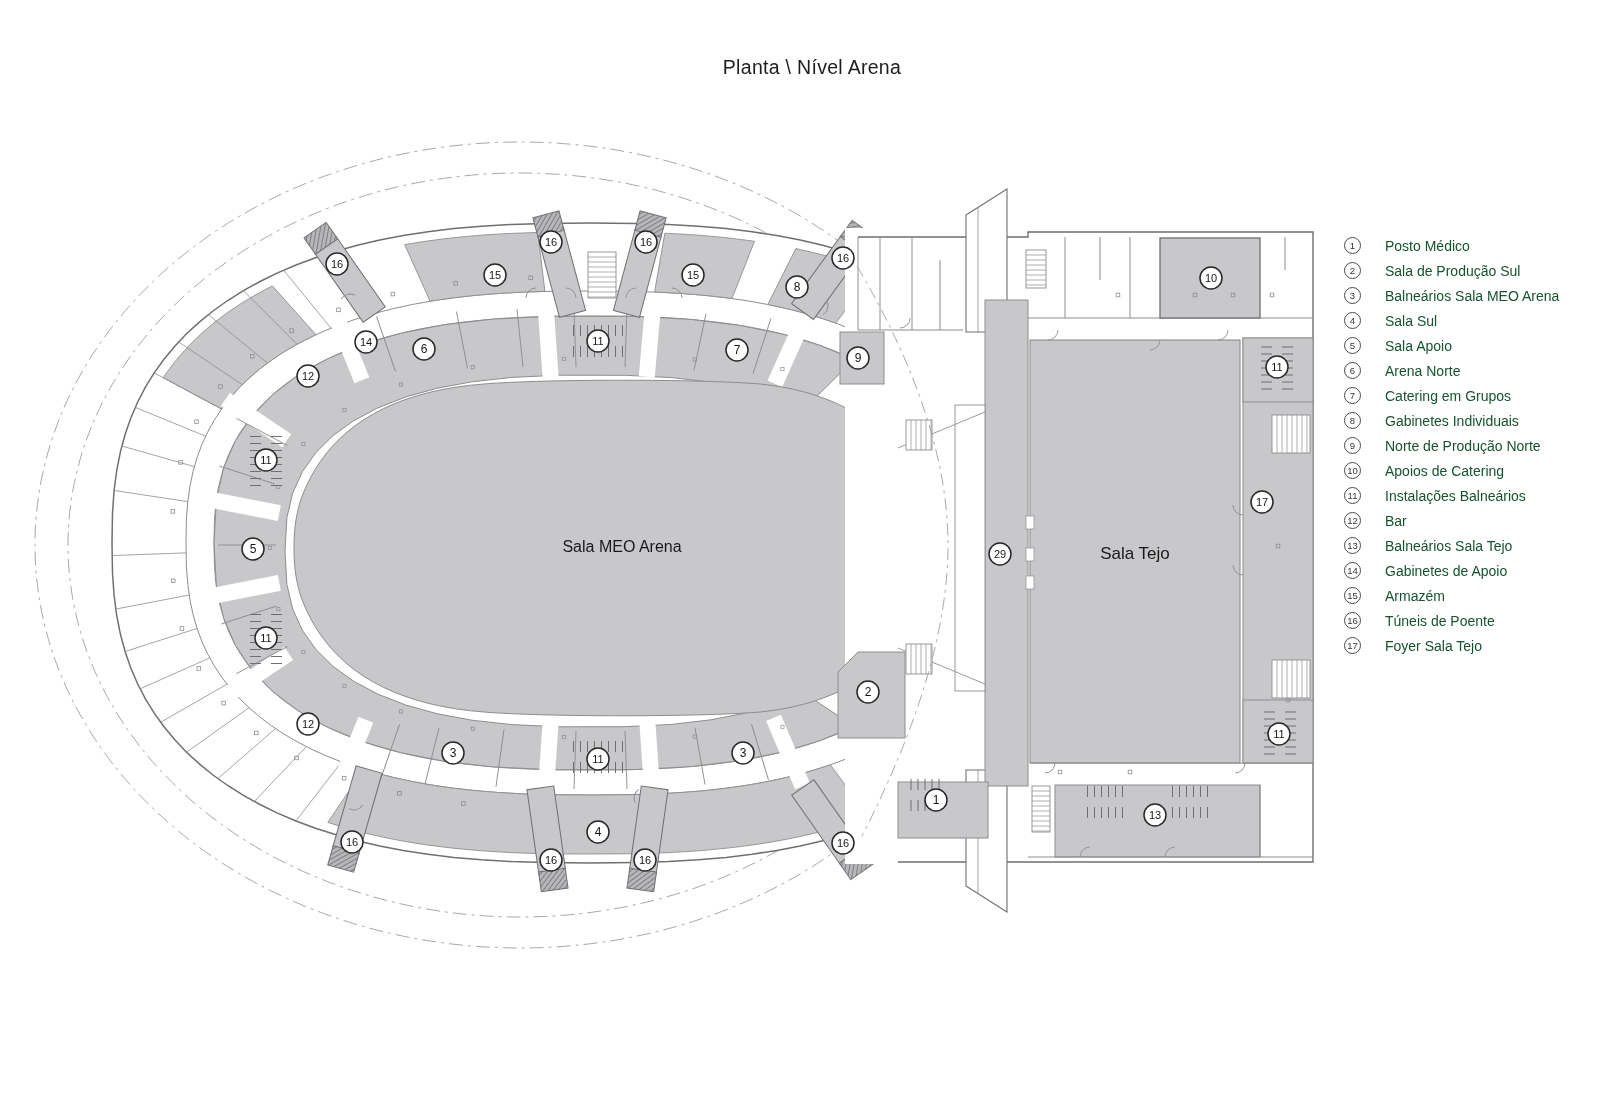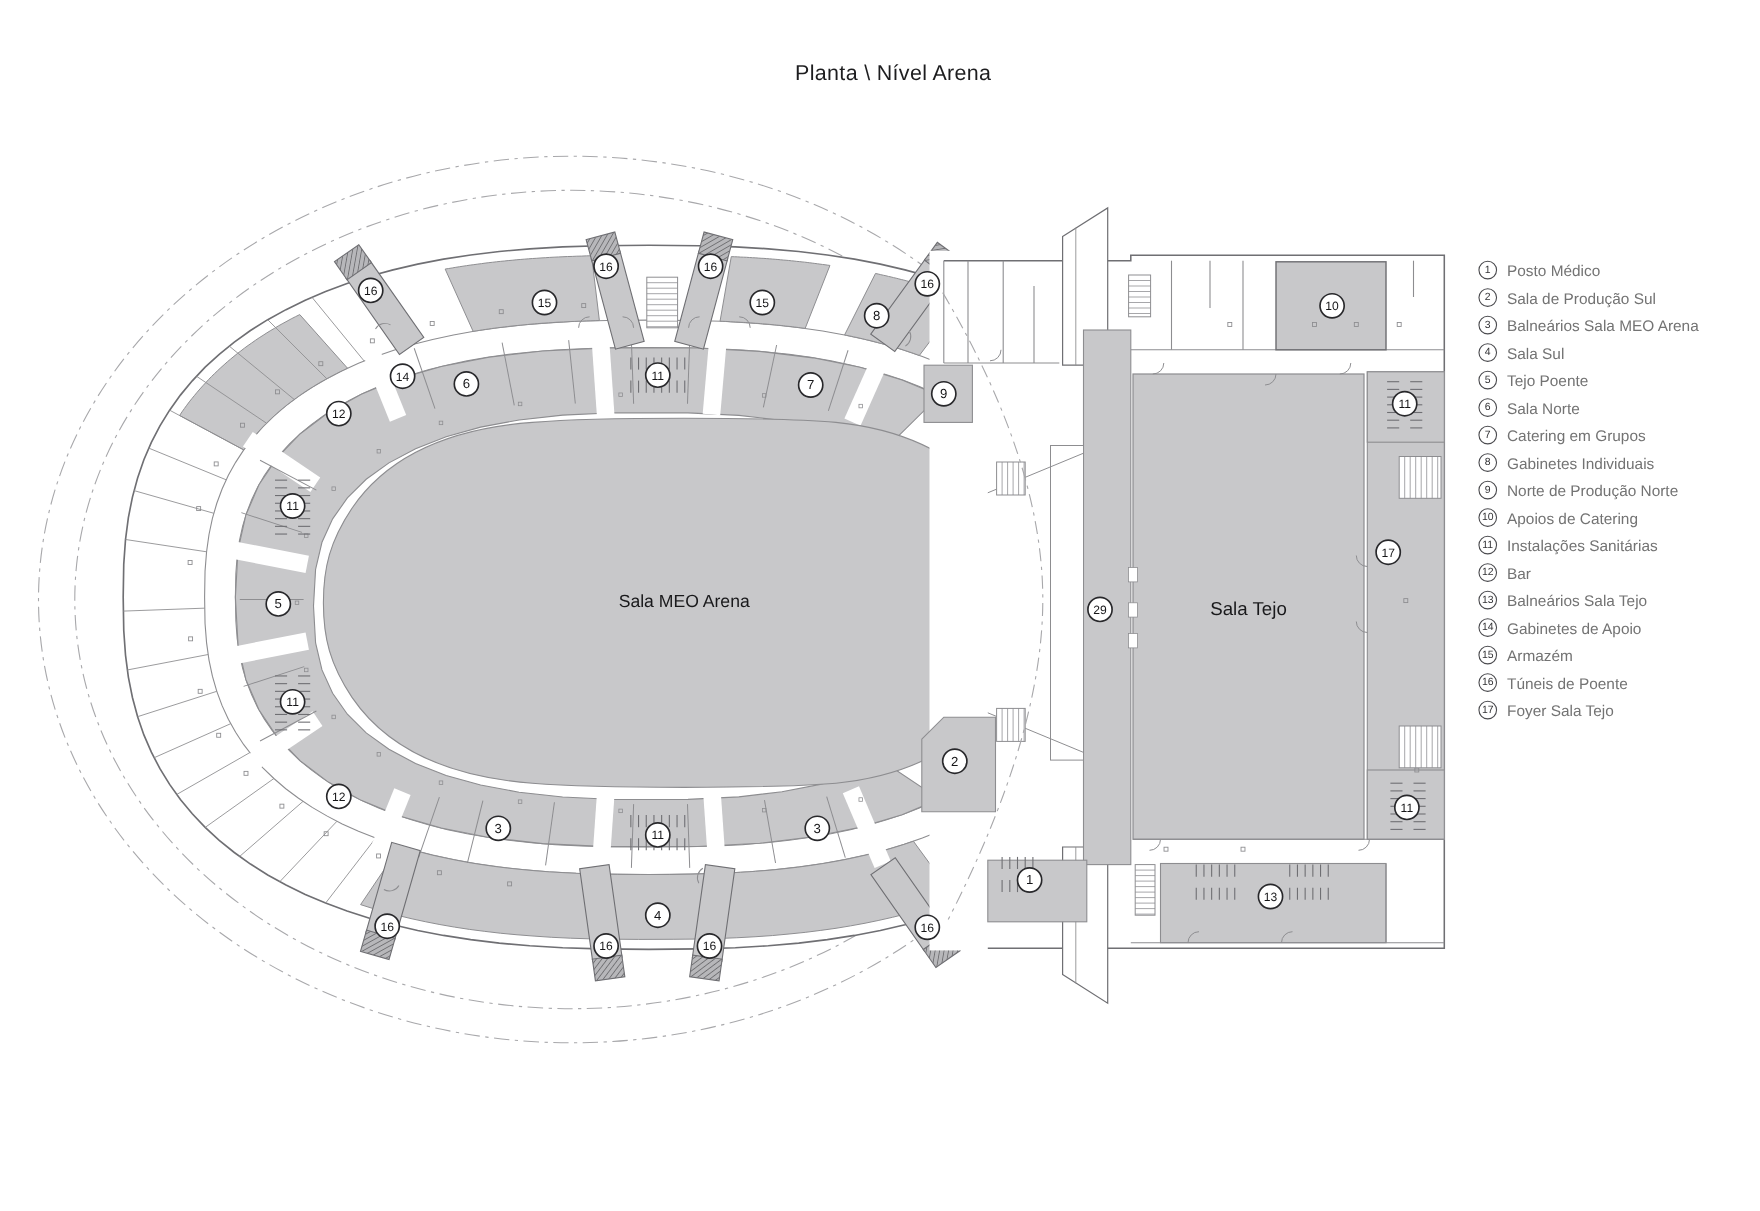--- a/index.html
+++ b/index.html
@@ -6,21 +6,21 @@
   #page{position:relative;width:1600px;height:1101px;background:#ffffff;overflow:hidden;
         font-family:"Liberation Sans", sans-serif;}
   #plan-title{position:absolute;top:56px;left:0;width:1600px;padding-left:24px;box-sizing:border-box;
         text-align:center;font-size:19.5px;color:#1d1d1f;letter-spacing:.3px;}
   #plan{position:absolute;left:0;top:0;}
   #legend{position:absolute;left:1344px;top:233px;width:250px;}
   .legend-item{height:25px;display:flex;align-items:center;}
   .lnum{flex:0 0 auto;width:15px;height:15px;border:1.1px solid #4a4a4e;border-radius:50%;
         display:flex;align-items:center;justify-content:center;
         font-size:9.5px;color:#333336;background:#fff;}
-  .llabel{margin-left:9px;font-size:14px;color:#737373;white-space:nowrap;}
+  .llabel{margin-left:24px;font-size:14px;color:#14532d;white-space:nowrap;}
 </style>
 </head>
 <body>
 
 <div id="page">
   <div id="plan-title">Planta \ Nível Arena</div>
   <svg id="plan" width="1600" height="1101" viewBox="0 0 1600 1101">
     <defs>
       <pattern id="hatch" width="4" height="4" patternUnits="userSpaceOnUse" patternTransform="rotate(45)">
         <rect width="4" height="4" fill="#b7b7ba"></rect>
@@ -587,45 +587,45 @@
       <div class="legend-item">
         <span class="lnum">3</span>
         <span class="llabel">Balneários Sala MEO Arena</span>
       </div>
       <div class="legend-item">
         <span class="lnum">4</span>
         <span class="llabel">Sala Sul</span>
       </div>
       <div class="legend-item">
         <span class="lnum">5</span>
-        <span class="llabel">Tejo Poente</span>
+        <span class="llabel">Sala Apoio</span>
       </div>
       <div class="legend-item">
         <span class="lnum">6</span>
-        <span class="llabel">Sala Norte</span>
+        <span class="llabel">Arena Norte</span>
       </div>
       <div class="legend-item">
         <span class="lnum">7</span>
         <span class="llabel">Catering em Grupos</span>
       </div>
       <div class="legend-item">
         <span class="lnum">8</span>
         <span class="llabel">Gabinetes Individuais</span>
       </div>
       <div class="legend-item">
         <span class="lnum">9</span>
         <span class="llabel">Norte de Produção Norte</span>
       </div>
       <div class="legend-item">
         <span class="lnum">10</span>
         <span class="llabel">Apoios de Catering</span>
       </div>
       <div class="legend-item">
         <span class="lnum">11</span>
-        <span class="llabel">Instalações Sanitárias</span>
+        <span class="llabel">Instalações Balneários</span>
       </div>
       <div class="legend-item">
         <span class="lnum">12</span>
         <span class="llabel">Bar</span>
       </div>
       <div class="legend-item">
         <span class="lnum">13</span>
         <span class="llabel">Balneários Sala Tejo</span>
       </div>
       <div class="legend-item">

